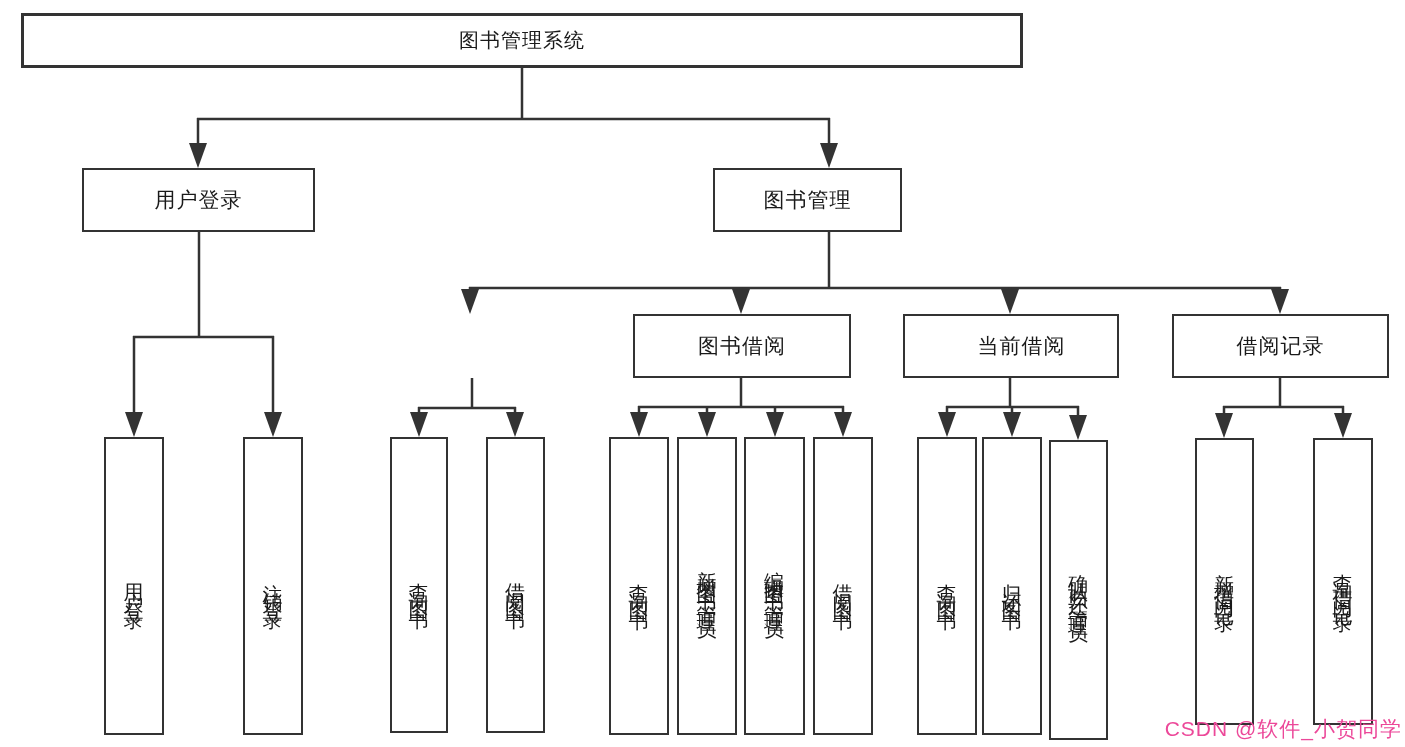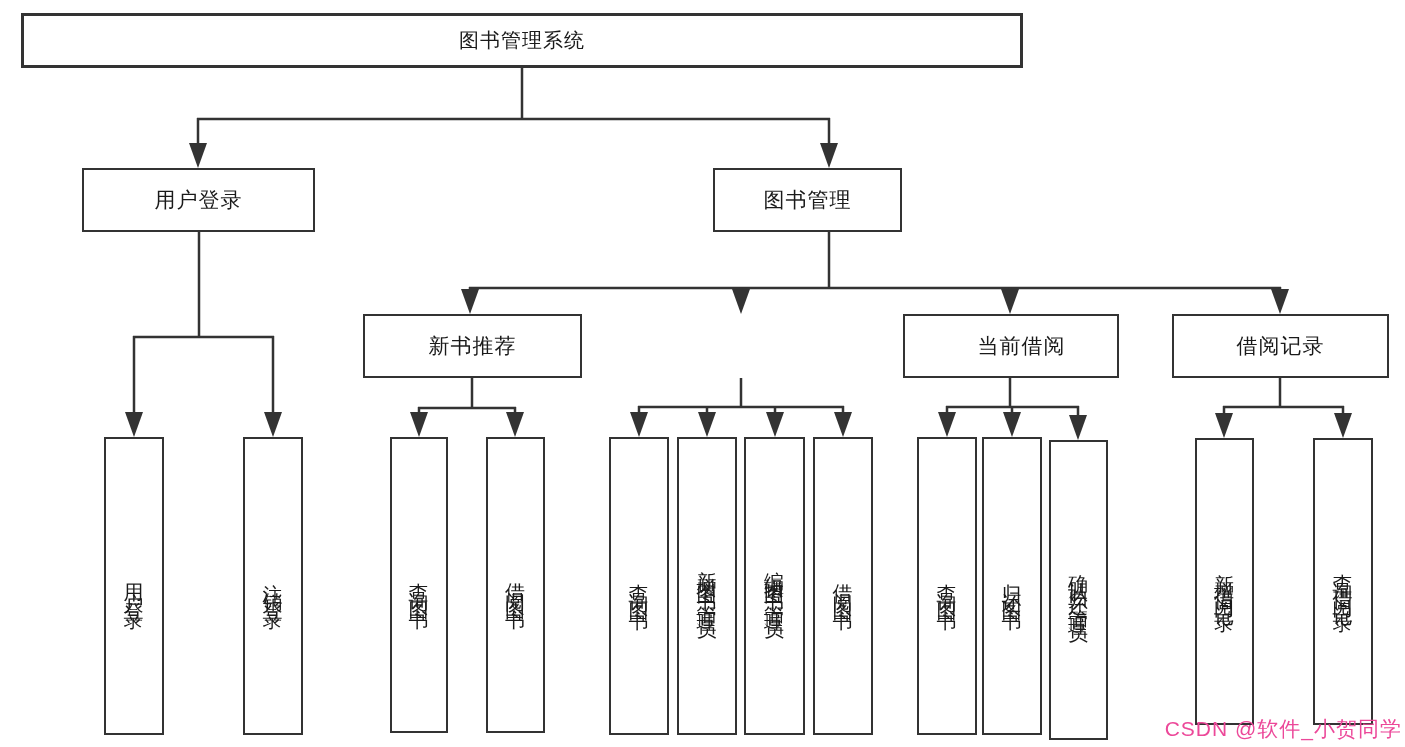--- a/index.html
+++ b/index.html
@@ -132,22 +132,22 @@
     <span>图书管理系统</span>
   </div>
 
   <div class="node h-node" style="left:82px;top:168px;width:233px;height:64px;">
     <span>用户登录</span>
   </div>
   <div class="node h-node" style="left:713px;top:168px;width:189px;height:64px;">
     <span>图书管理</span>
   </div>
 
-  <div class="node h-node" style="left:363px;top:314px;width:219px;height:64px;">
-    <span>新书推荐</span>
+  <div class="node h-node" style="left:633px;top:314px;width:218px;height:64px;">
+    <span>图书借阅</span>
   </div>
   <div class="node h-node" style="left:903px;top:314px;width:216px;height:64px;padding-left:21px;">
     <span>当前借阅</span>
   </div>
   <div class="node h-node" style="left:1172px;top:314px;width:217px;height:64px;">
     <span>借阅记录</span>
   </div>
 
   <div class="node v-node" style="left:104px;top:437px;width:60px;height:298px;">
     <span>用户登录</span>

